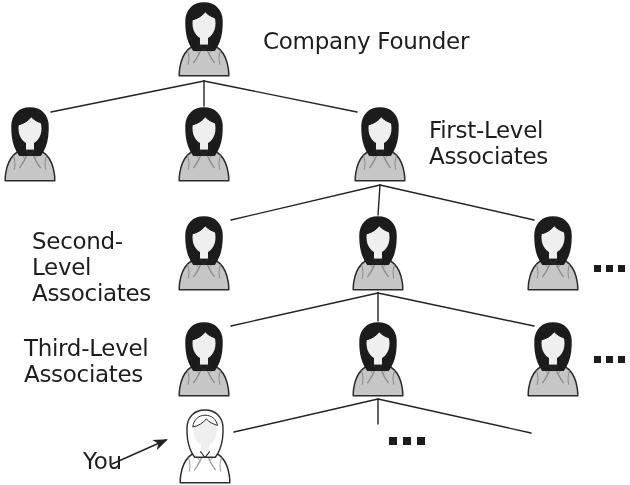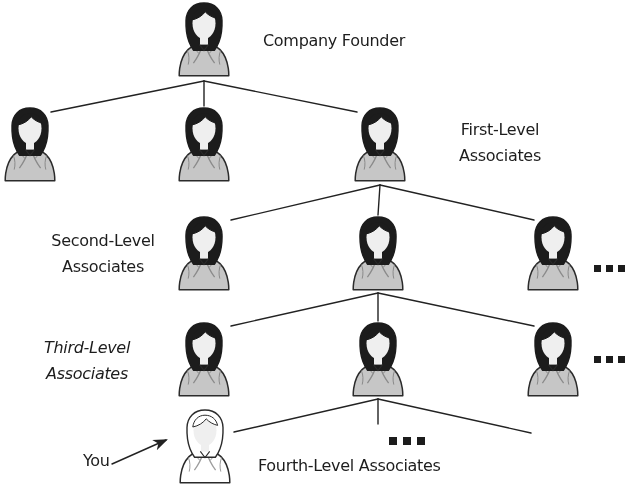--- a/index.html
+++ b/index.html
@@ -32,26 +32,26 @@
     --lapel-stroke:var(--lapel);
   }
   .person--light{
     --hair-fill:var(--highlight);
     --hair-stroke:var(--outline);
     --body-fill:var(--highlight);
     --lapel-stroke:#9d9d9d;
   }
   .lbl{
     position:absolute;
-    font-size:16px;
+    font-size:23px;
     line-height:26px;
     letter-spacing:-0.3px;
     white-space:nowrap;
   }
-  .lbl--center{text-align:center;white-space:normal;}
+  .lbl--center{text-align:left;white-space:normal;}
   .dots{position:absolute;display:flex;gap:5px;}
   .dots i{display:block;width:7px;height:7px;background:var(--hair);}
   .dots--lg{gap:6px;}
   .dots--lg i{width:8px;height:8px;}
 
   
   #icon-founder{left:174px;top:2px;}
   #icon-l1-1{left:0px;top:107px;}
   #icon-l1-2{left:174px;top:107px;}
   #icon-l1-3{left:350px;top:107px;}
@@ -59,21 +59,21 @@
   #icon-l2-2{left:348px;top:216px;}
   #icon-l2-3{left:523px;top:216px;}
   #icon-l3-1{left:174px;top:322px;}
   #icon-l3-2{left:348px;top:322px;}
   #icon-l3-3{left:523px;top:322px;}
   #icon-you{left:175px;top:409px;}
 
   #lbl-founder{left:263px;top:28px;}
   #lbl-l1{left:429px;top:117px;width:142px;}
   #lbl-l2{left:32px;top:228px;width:142px;}
-  #lbl-l3{left:16px;top:335px;width:142px;font-style:italic;}
+  #lbl-l3{left:24px;top:335px;width:142px;}
   #lbl-you{left:83px;top:448px;}
   #lbl-l4{left:258px;top:453px;}
 
   #dots-l2{left:594px;top:265px;}
   #dots-l3{left:594px;top:356px;}
   #dots-l4{left:389px;top:437px;}
 </style>
 </head>
 <body>
 
@@ -177,21 +177,20 @@
     <span>Associates</span>
   </div>
 
   <div class="lbl lbl--center" id="lbl-l3">
     <span>Third-Level</span><br>
     <span>Associates</span>
   </div>
 
   <div class="lbl" id="lbl-you">You</div>
 
-  <div class="lbl" id="lbl-l4">Fourth-Level Associates</div>
 
   <div class="dots" id="dots-l2">
       <i></i>
       <i></i>
       <i></i>
     </div>
   <div class="dots" id="dots-l3">
       <i></i>
       <i></i>
       <i></i>

